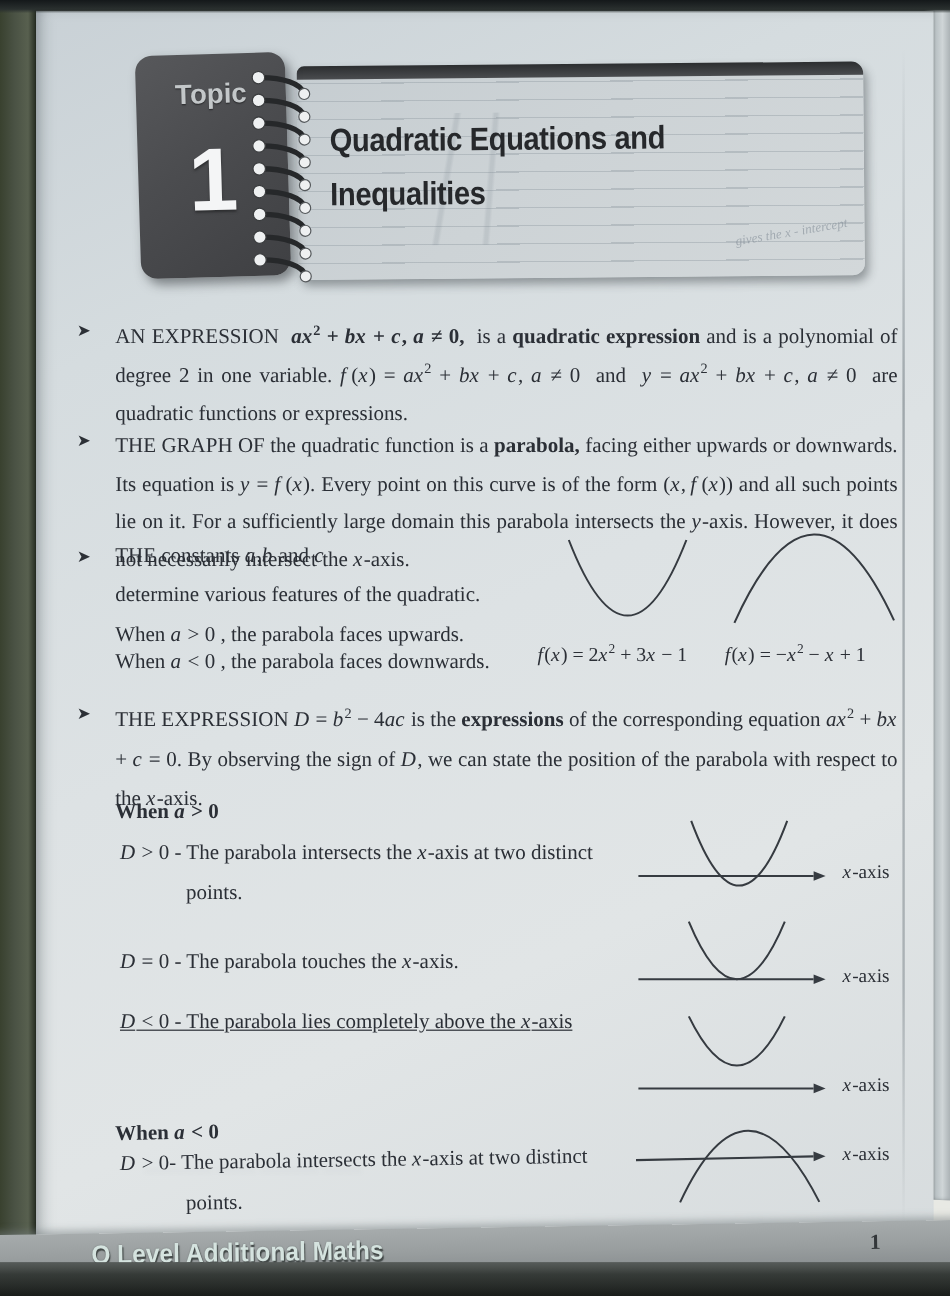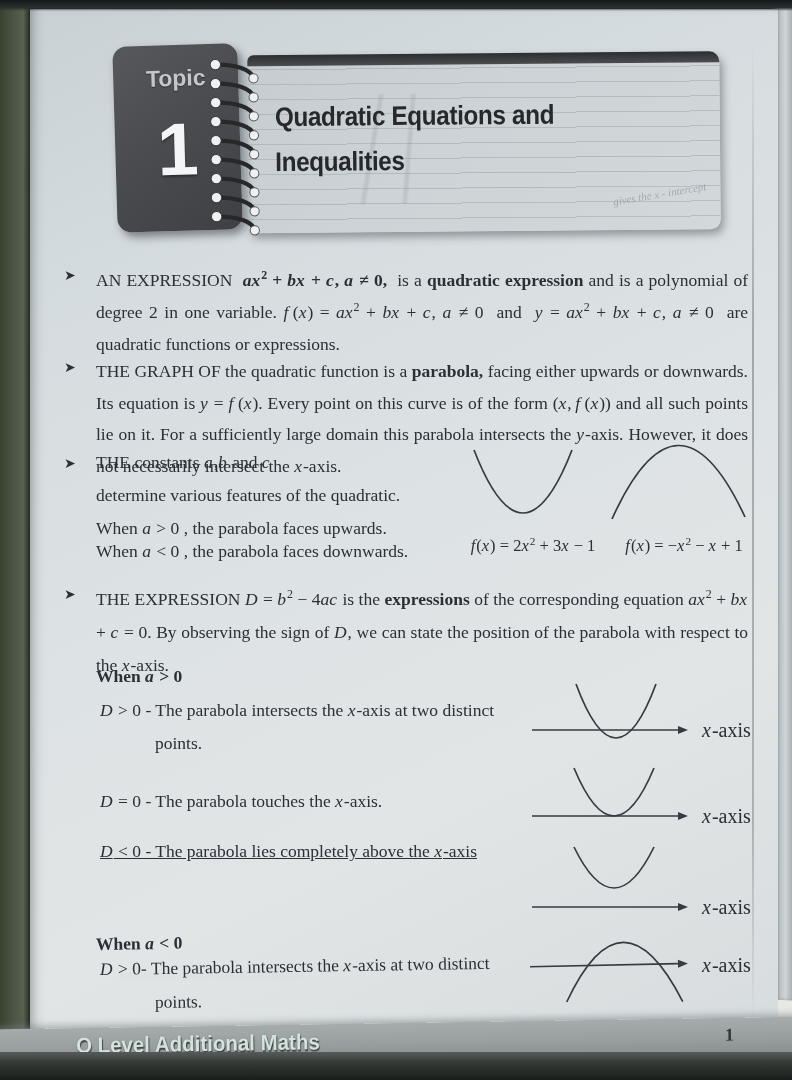--- a/index.html
+++ b/index.html
@@ -56,25 +56,25 @@
     transform:scaleX(.9);transform-origin:left;}
   .title-l1{top:92px;}
   .title-l2{top:137px;}
   
   .bullet-arrow{position:absolute;left:34px;font-size:14px;color:#2c3036;}
   .btext{position:absolute;left:66px;width:652px;font-size:17.5px;line-height:32px;
     color:#2b2f36;text-align:justify;}
   .bline{position:absolute;left:66px;font-size:17.5px;color:#2b2f36;white-space:nowrap;}
   sup{font-size:.68em;line-height:0;}
   i{padding-right:1px;}
-  .graph-label{position:absolute;font-size:16.5px;color:#2b2f36;text-align:center;white-space:nowrap;}
+  .graph-label{position:absolute;font-size:16.5px;color:#2b2f36;white-space:nowrap;}
   .curve{position:absolute;}
   .curve path, .curve line{stroke:#363b41;stroke-width:1.7;fill:none;}
   .curve polygon{fill:#363b41;}
-  .axis-label{position:absolute;font-size:20px;color:#2b2f36;white-space:nowrap;}
+  .axis-label{position:absolute;font-size:16px;color:#2b2f36;white-space:nowrap;}
   .tilt-block{transform:rotate(-0.9deg);transform-origin:left center;}
   
   .footer-band{position:absolute;left:-12px;top:1023px;width:816px;height:36px;
     background:linear-gradient(180deg,#a6abac 0%,#999e9f 55%,#8a8f91 100%);
     transform:rotate(-0.9deg);
     box-shadow:0 -3px 6px rgba(120,127,130,.5);}
   .footer-title{position:absolute;left:88px;top:5px;
     font-family:"Liberation Sans",sans-serif;font-weight:bold;font-size:22px;
     color:#d5e3df;letter-spacing:0px;transform:scaleX(.93);transform-origin:left;
     text-shadow:1px 2px 1px #414746,0 0 1px #5b6160;}

